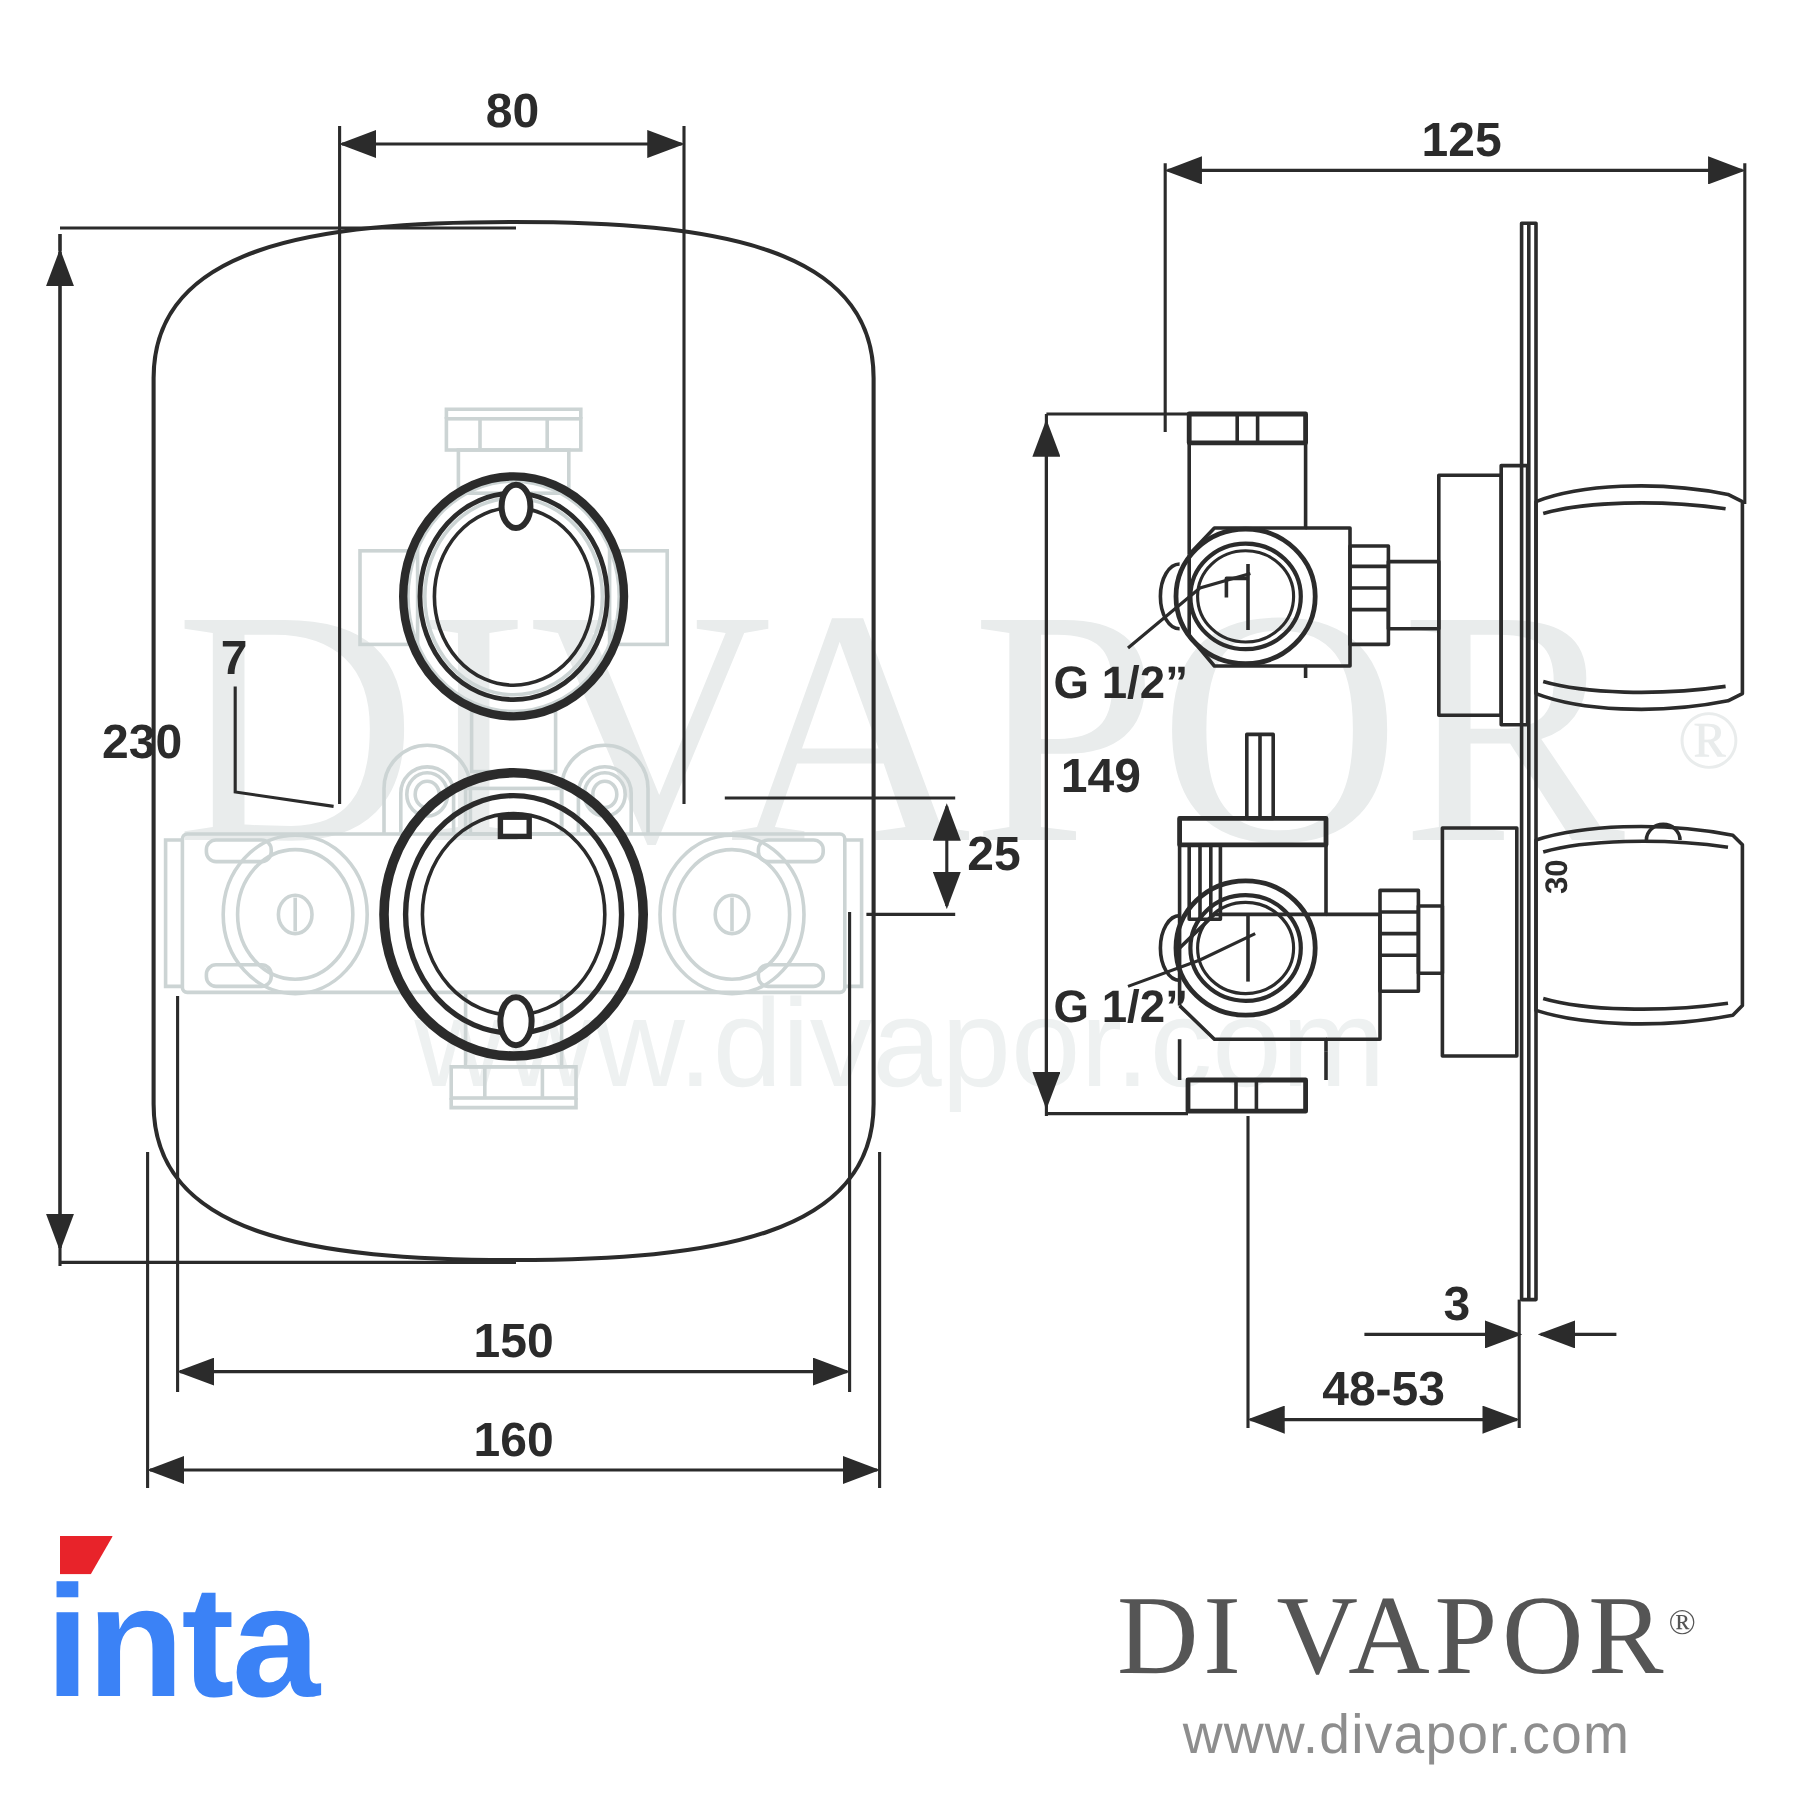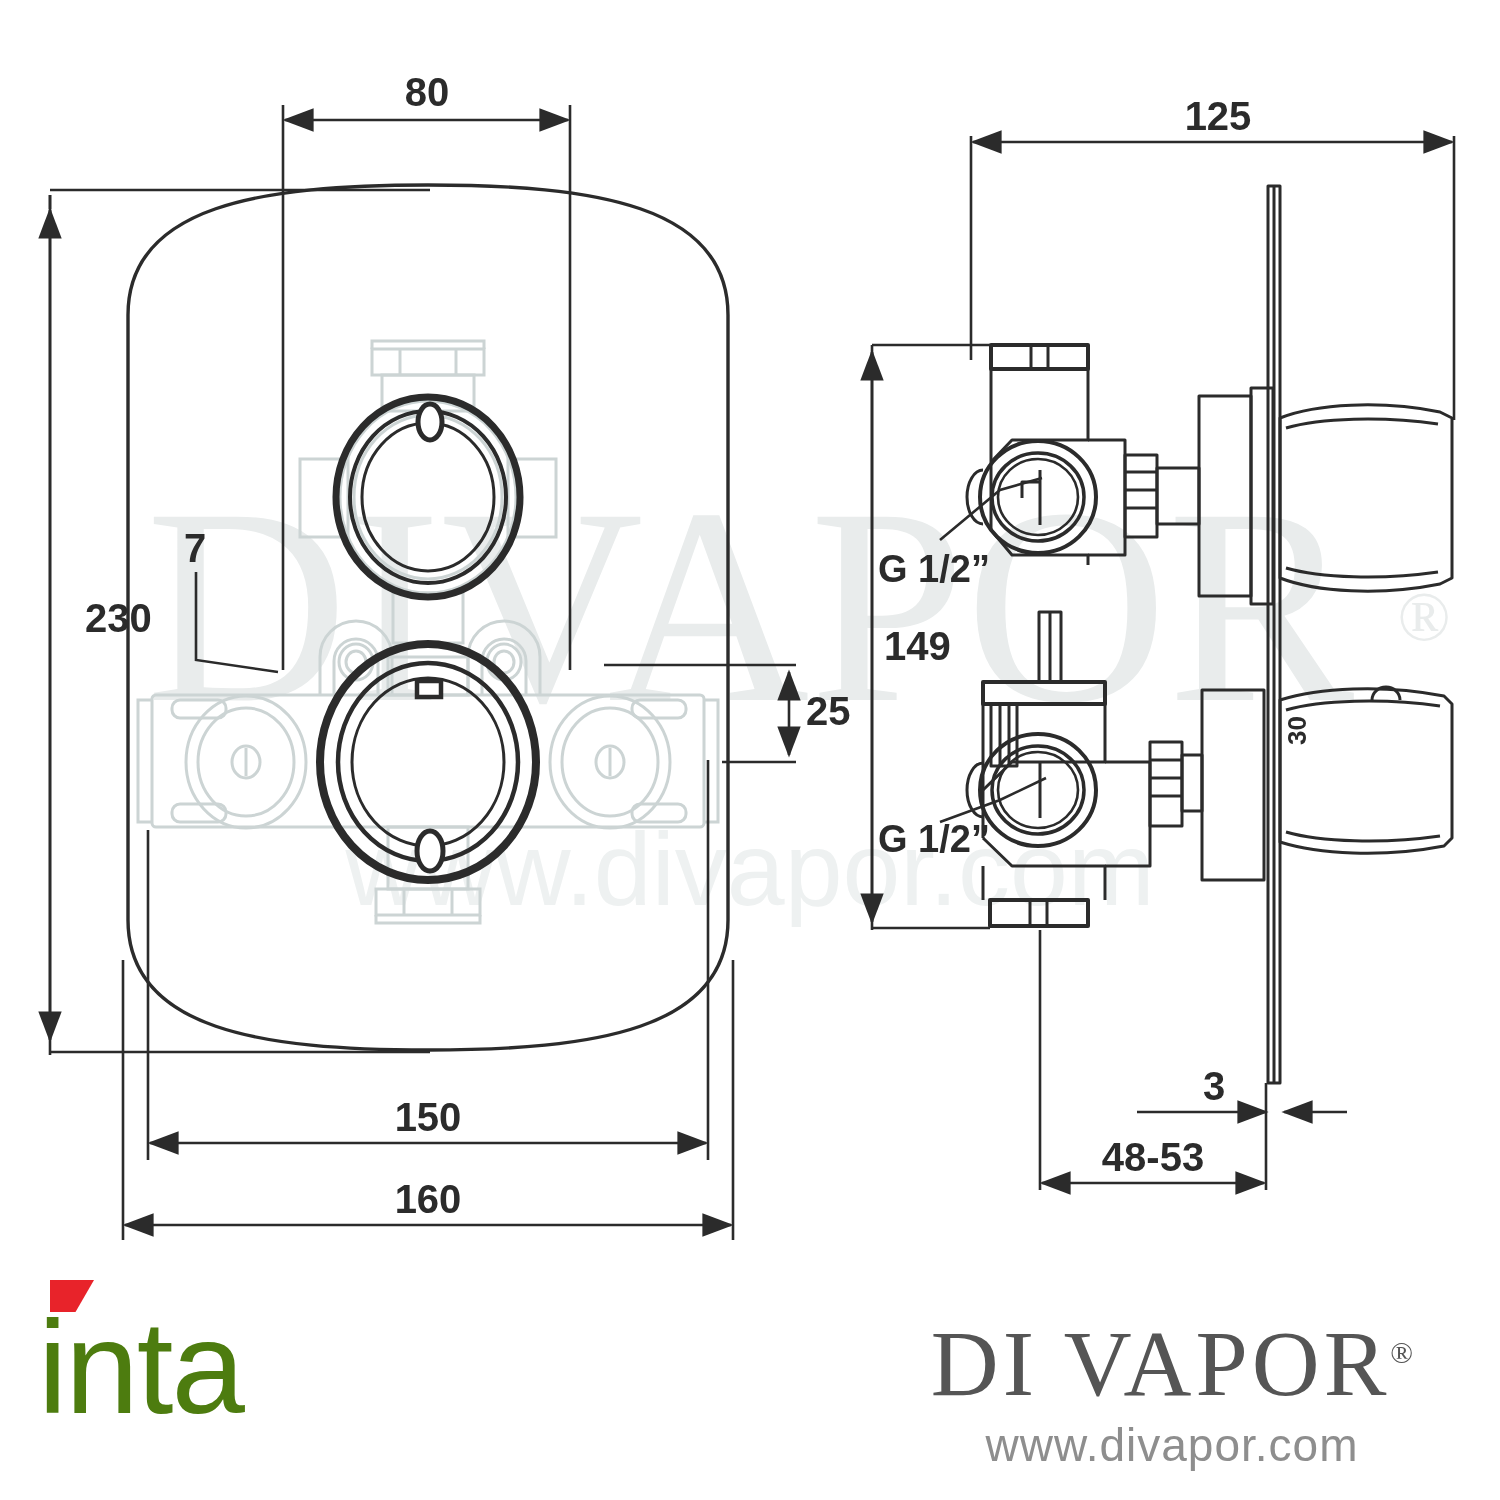--- a/index.html
+++ b/index.html
@@ -3,21 +3,21 @@
 <meta charset="utf-8">
 <style>
   html,body{margin:0;padding:0;background:#fff;}
   body{width:1500px;height:1500px;font-family:"Liberation Sans",sans-serif;color:#2b2b2b;overflow:hidden;}
   #stage{position:relative;width:1500px;height:1500px;background:#fff;}
   svg{display:block;}
   .dim-text{font-family:"Liberation Sans",sans-serif;font-weight:bold;fill:#2b2b2b;}
   .wm{fill:#e9ecec;font-family:"Liberation Serif",serif;}
   .wmurl{fill:#eef1f1;font-family:"Liberation Sans",sans-serif;}
   .brand-inta{position:absolute;left:38px;top:1302px;}
-  .inta-word{font-family:"Liberation Sans",sans-serif;font-size:132px;font-weight:400;color:#4d7c0f;letter-spacing:-2px;line-height:1;}
+  .inta-word{font-family:"Liberation Sans",sans-serif;font-size:132px;font-weight:700;color:#3b82f6;letter-spacing:-2px;line-height:1;}
   .inta-tick{position:absolute;left:12px;top:-22px;width:44px;height:32px;background:#e8232a;
              clip-path:polygon(0 0,100% 0,58% 100%,0 100%);}
   .brand-dv{position:absolute;left:872px;top:1316px;text-align:center;width:600px;}
   .dv-word{font-family:"Liberation Serif",serif;font-size:94px;color:#555;letter-spacing:4px;line-height:1;white-space:nowrap;}
   .dv-reg{font-size:30px;vertical-align:super;letter-spacing:0;}
   .dv-url{font-family:"Liberation Sans",sans-serif;font-size:46px;color:#8e8e8e;margin-top:8px;letter-spacing:1px;}
 </style>
 </head>
 <body>
 

